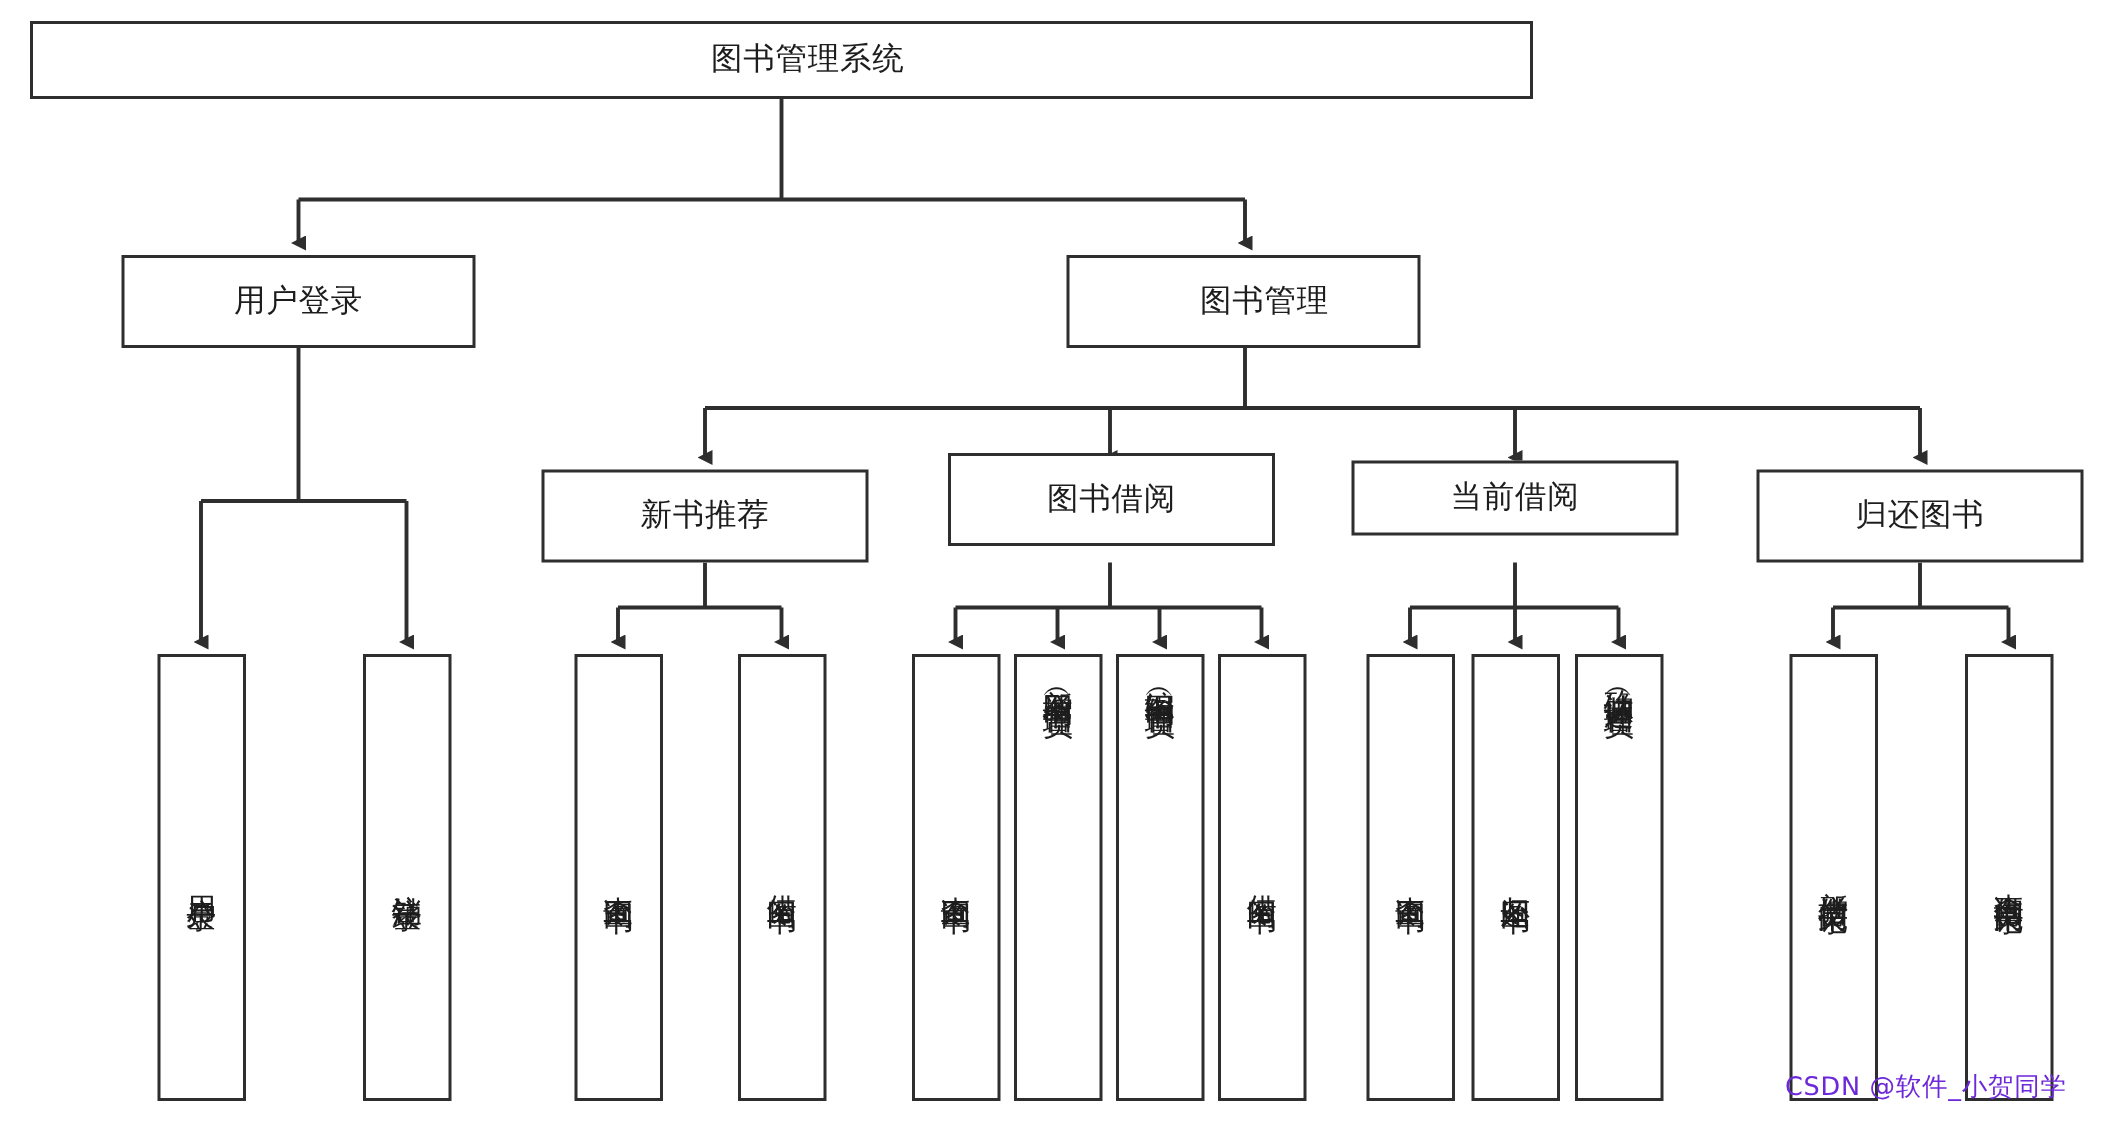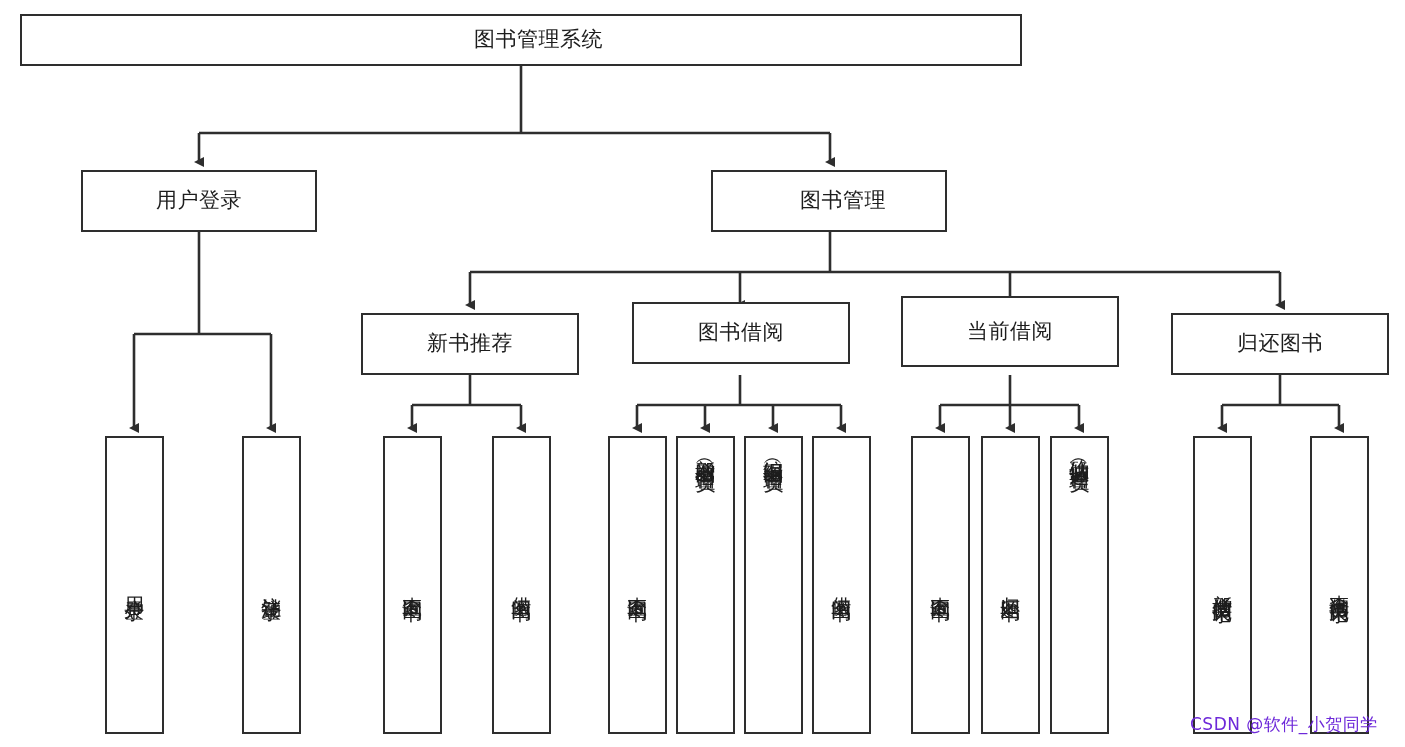--- a/index.html
+++ b/index.html
@@ -135,21 +135,21 @@
   <div class="node-box" style="left:711px; top:170px; width:236px; height:62px;padding-left:28px;">
     <span class="node-label-h">图书管理</span>
   </div>
 
   <div class="node-box" style="left:361px; top:313px; width:218px; height:62px;">
     <span class="node-label-h">新书推荐</span>
   </div>
   <div class="node-box" style="left:632px; top:302px; width:218px; height:62px;">
     <span class="node-label-h">图书借阅</span>
   </div>
-  <div class="node-box" style="left:901px; top:296px; width:218px; height:71px;">
+  <div class="node-box" style="left:901px; top:307px; width:218px; height:50px;">
     <span class="node-label-h">当前借阅</span>
   </div>
   <div class="node-box" style="left:1171px; top:313px; width:218px; height:62px;">
     <span class="node-label-h">归还图书</span>
   </div>
 
   <div class="node-box leaf-box centered" style="left:105px; top:436px; width:59px; height:298px;">
     <span class="node-label-v">用户登录</span>
   </div>
   <div class="node-box leaf-box centered" style="left:242px; top:436px; width:59px; height:298px;">

